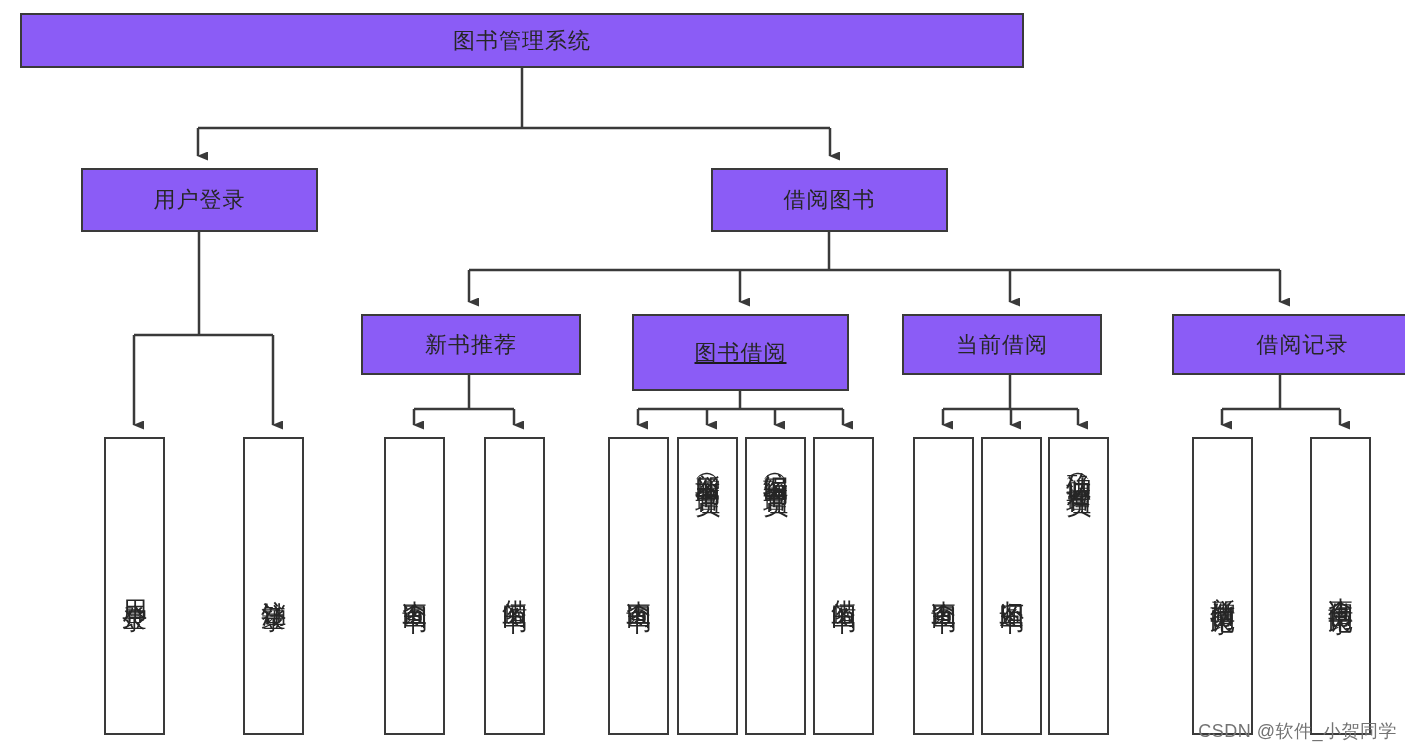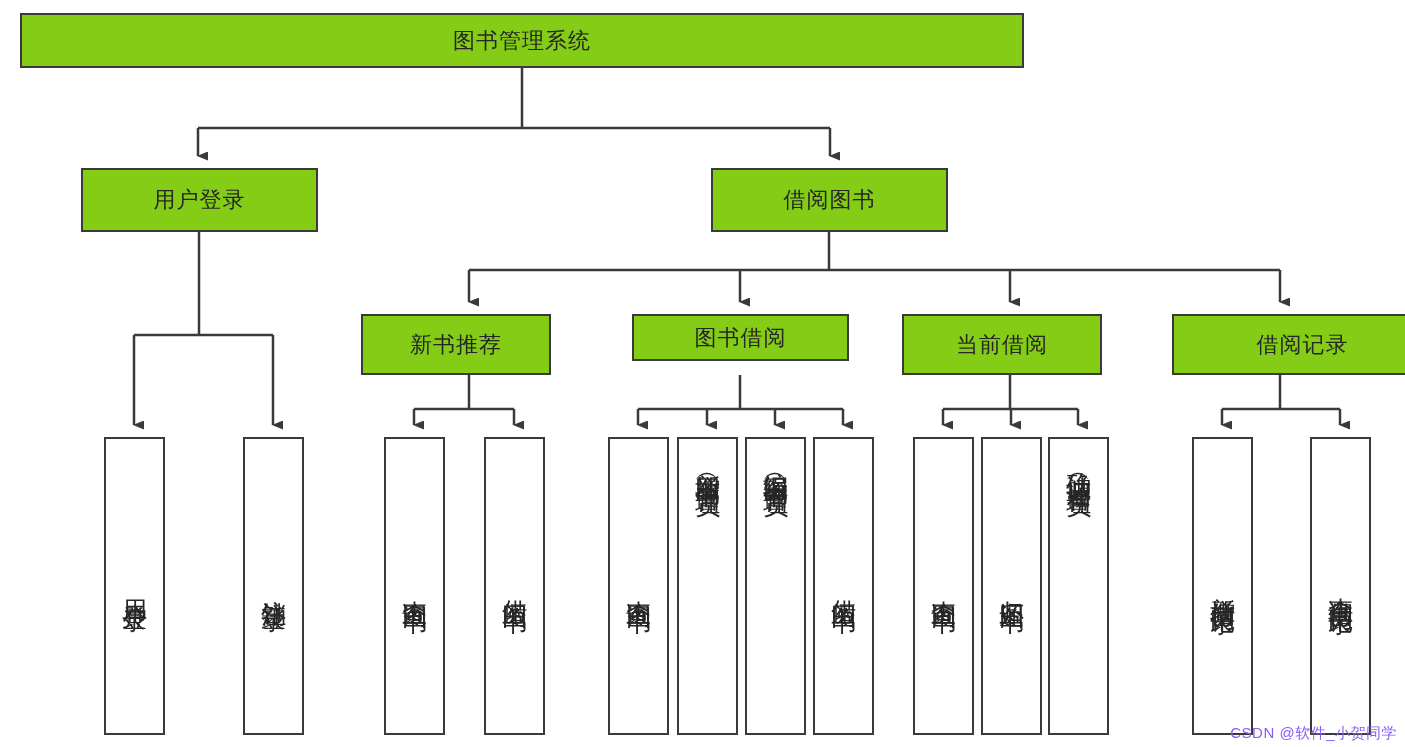--- a/index.html
+++ b/index.html
@@ -24,21 +24,21 @@
     position: absolute;
     left: 0;
     top: 0;
     width: 1405px;
     height: 747px;
   }
   .node-box {
     position: absolute;
     box-sizing: border-box;
     border: 2.5px solid #3a3a3a;
-    background: #84cc16;
+    background: #8b5cf6;
     display: flex;
     align-items: center;
     justify-content: center;
     color: #1a1a1a;
   }
   .node-label {
     font-size: 22px;
     line-height: 1.25;
     letter-spacing: 1px;
     white-space: nowrap;
@@ -65,22 +65,22 @@
     white-space: nowrap;
   }
   .leaf-box.centered {
     align-items: center;
     padding-top: 0;
   }
   .watermark {
     position: absolute;
     right: 8px;
     bottom: 4px;
-    font-size: 15px;
-    color: #8b5cf6;
+    font-size: 18px;
+    color: #737373;
     letter-spacing: 0.5px;
     white-space: nowrap;
     pointer-events: none;
   }
 </style>
 </head>
 <body>
 
 <div id="diagram-root">
 
@@ -138,24 +138,24 @@
     <span class="node-label">图书管理系统</span>
   </div>
 
   <div class="node-box" style="left:81px; top:168px; width:237px; height:64px;">
     <span class="node-label">用户登录</span>
   </div>
   <div class="node-box" style="left:711px; top:168px; width:237px; height:64px;">
     <span class="node-label">借阅图书</span>
   </div>
 
-  <div class="node-box" style="left:361px; top:314px; width:190px; height:61px;">
+  <div class="node-box" style="left:361px; top:314px; width:220px; height:61px;">
     <span class="node-label">新书推荐</span>
   </div>
-  <div class="node-box" style="left:632px; top:314px; width:217px; height:47px;">
+  <div class="node-box" style="left:632px; top:314px; width:217px; height:77px;text-decoration:underline;">
     <span class="node-label">图书借阅</span>
   </div>
   <div class="node-box" style="left:902px; top:314px; width:200px; height:61px;">
     <span class="node-label">当前借阅</span>
   </div>
   <div class="node-box" style="left:1172px; top:314px; width:261px; height:61px;">
     <span class="node-label">借阅记录</span>
   </div>
 
   <div class="leaf-box centered" style="left:104px; top:437px; width:61px; height:298px;">

